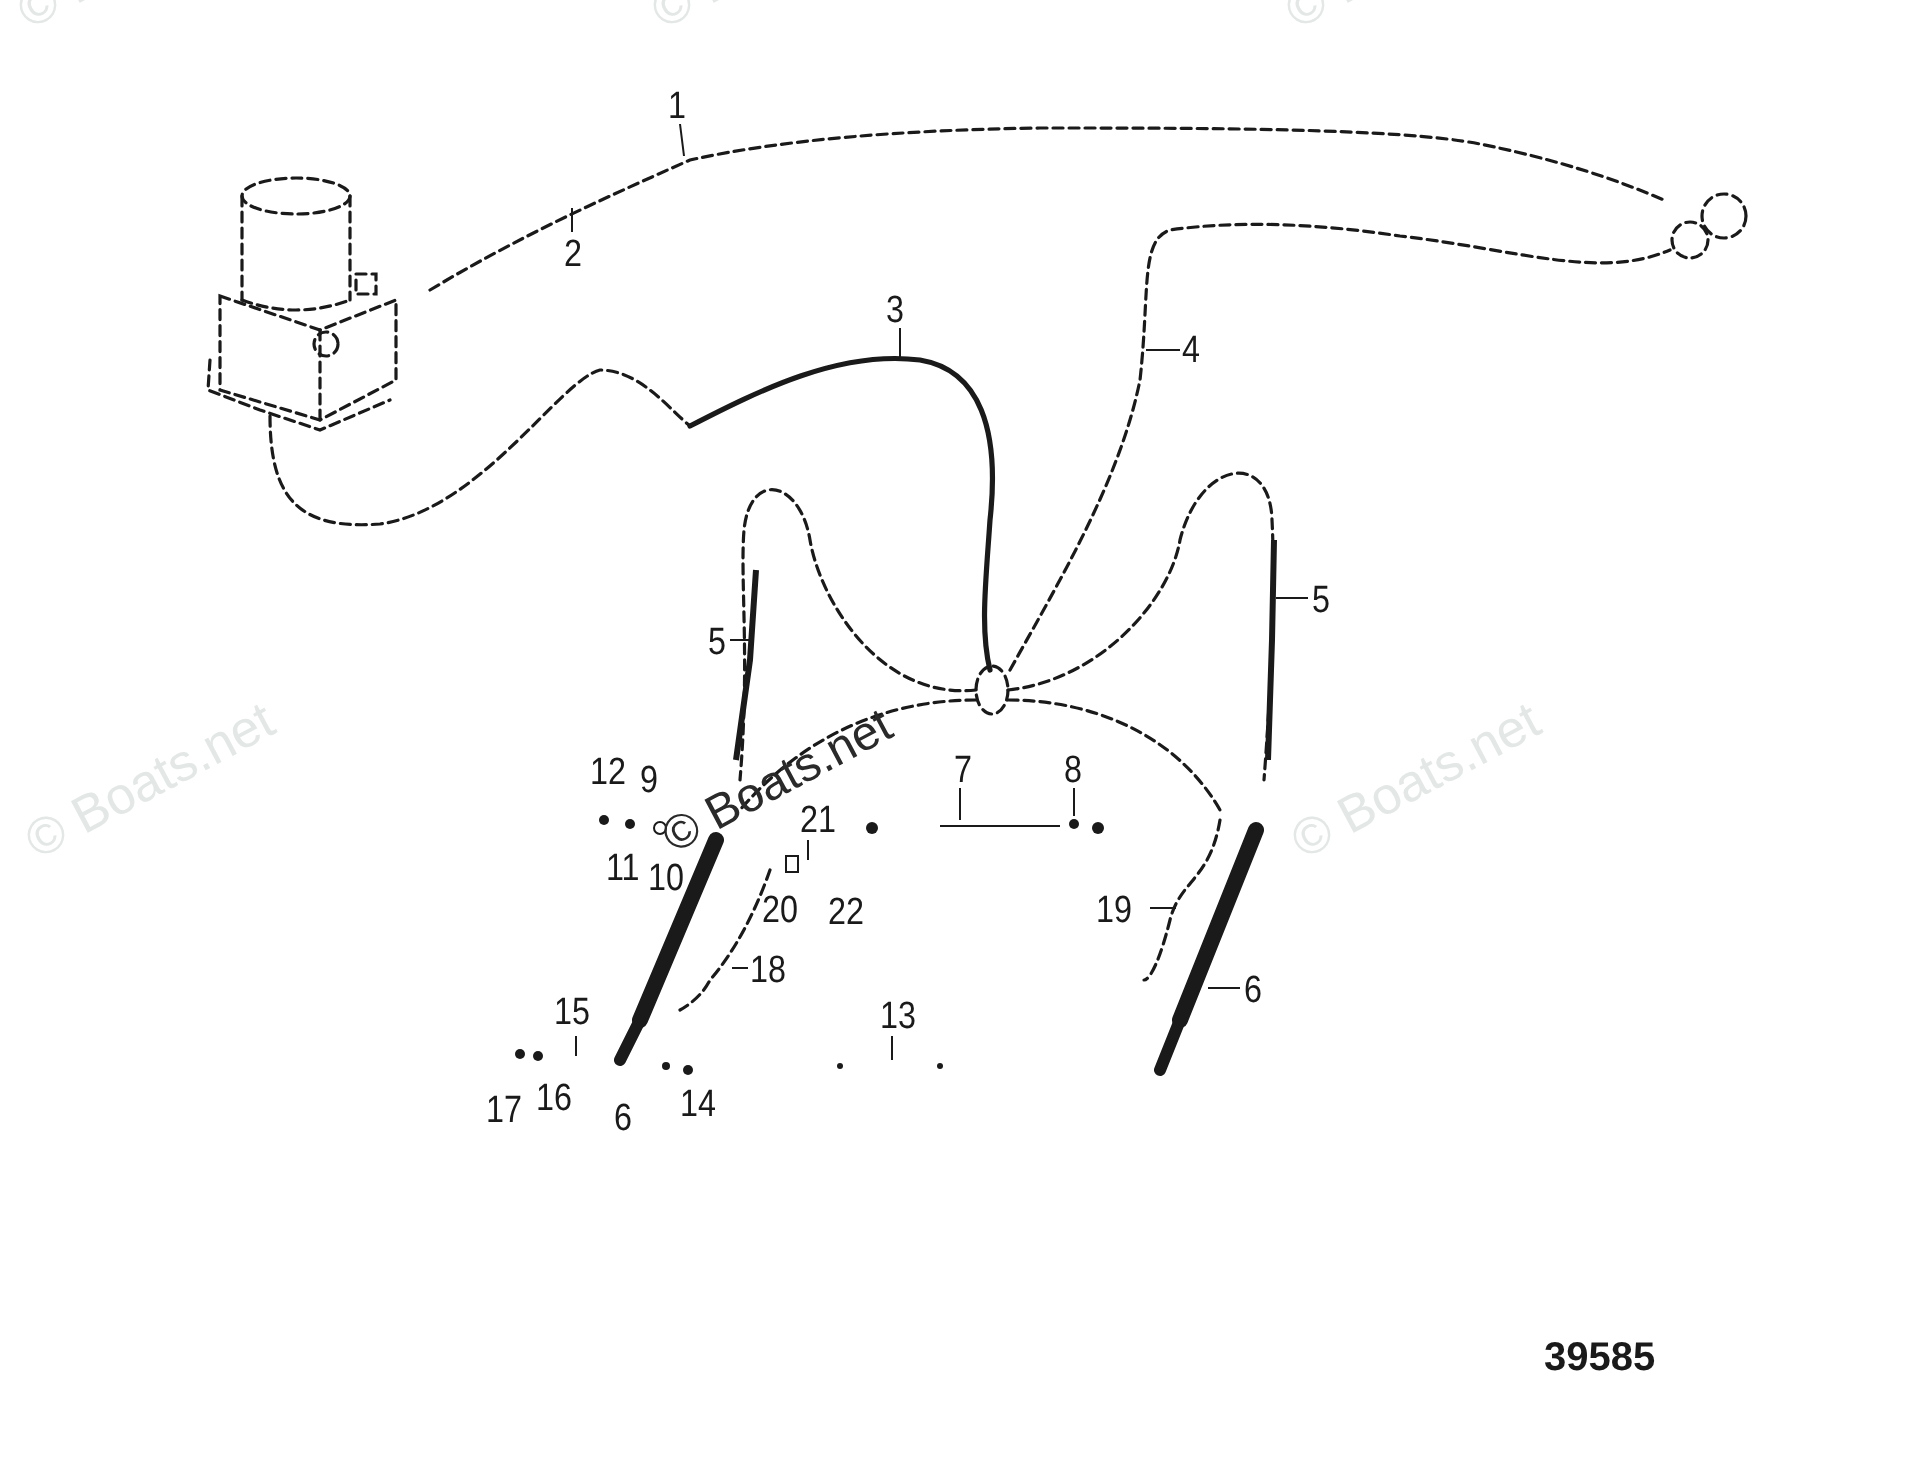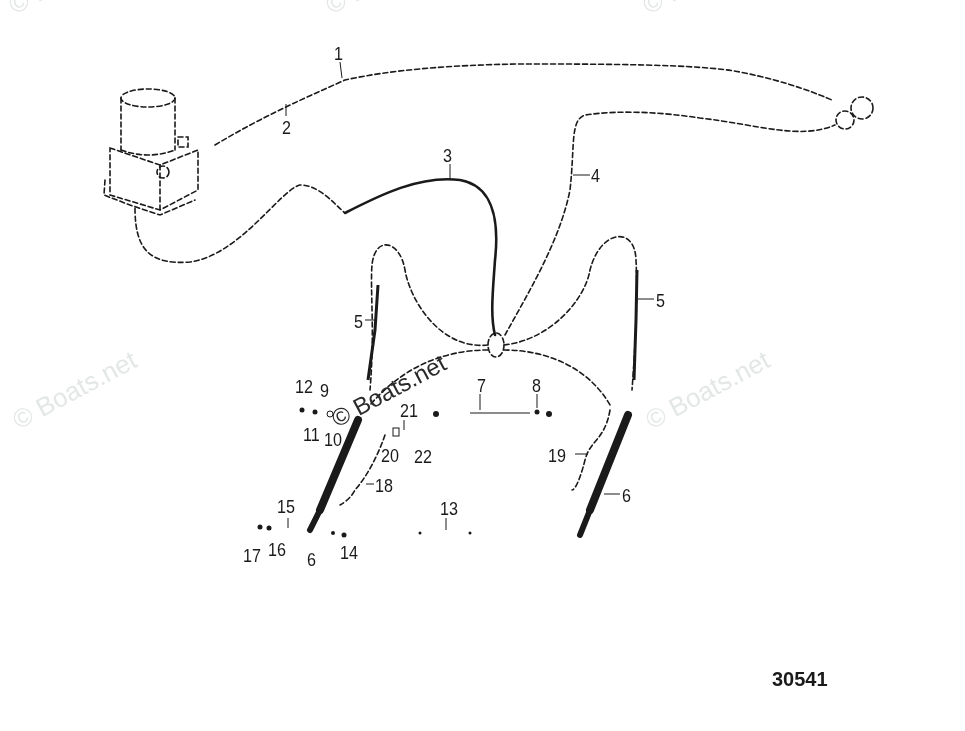--- a/index.html
+++ b/index.html
@@ -130,13 +130,13 @@
   <span class="lbl" style="left:277px;top:497px;">15</span>
   <span class="lbl" style="left:268px;top:540px;">16</span>
   <span class="lbl" style="left:243px;top:546px;">17</span>
   <span class="lbl" style="left:375px;top:476px;">18</span>
   <span class="lbl" style="left:548px;top:446px;">19</span>
   <span class="lbl" style="left:381px;top:446px;">20</span>
   <span class="lbl" style="left:400px;top:401px;">21</span>
   <span class="lbl" style="left:414px;top:447px;">22</span>
 </div>
 
-<span class="fig" style="left:772px;top:668px;">30541</span>
+<span class="fig" style="left:772px;top:668px;">39585</span>
 
 </body></html>

